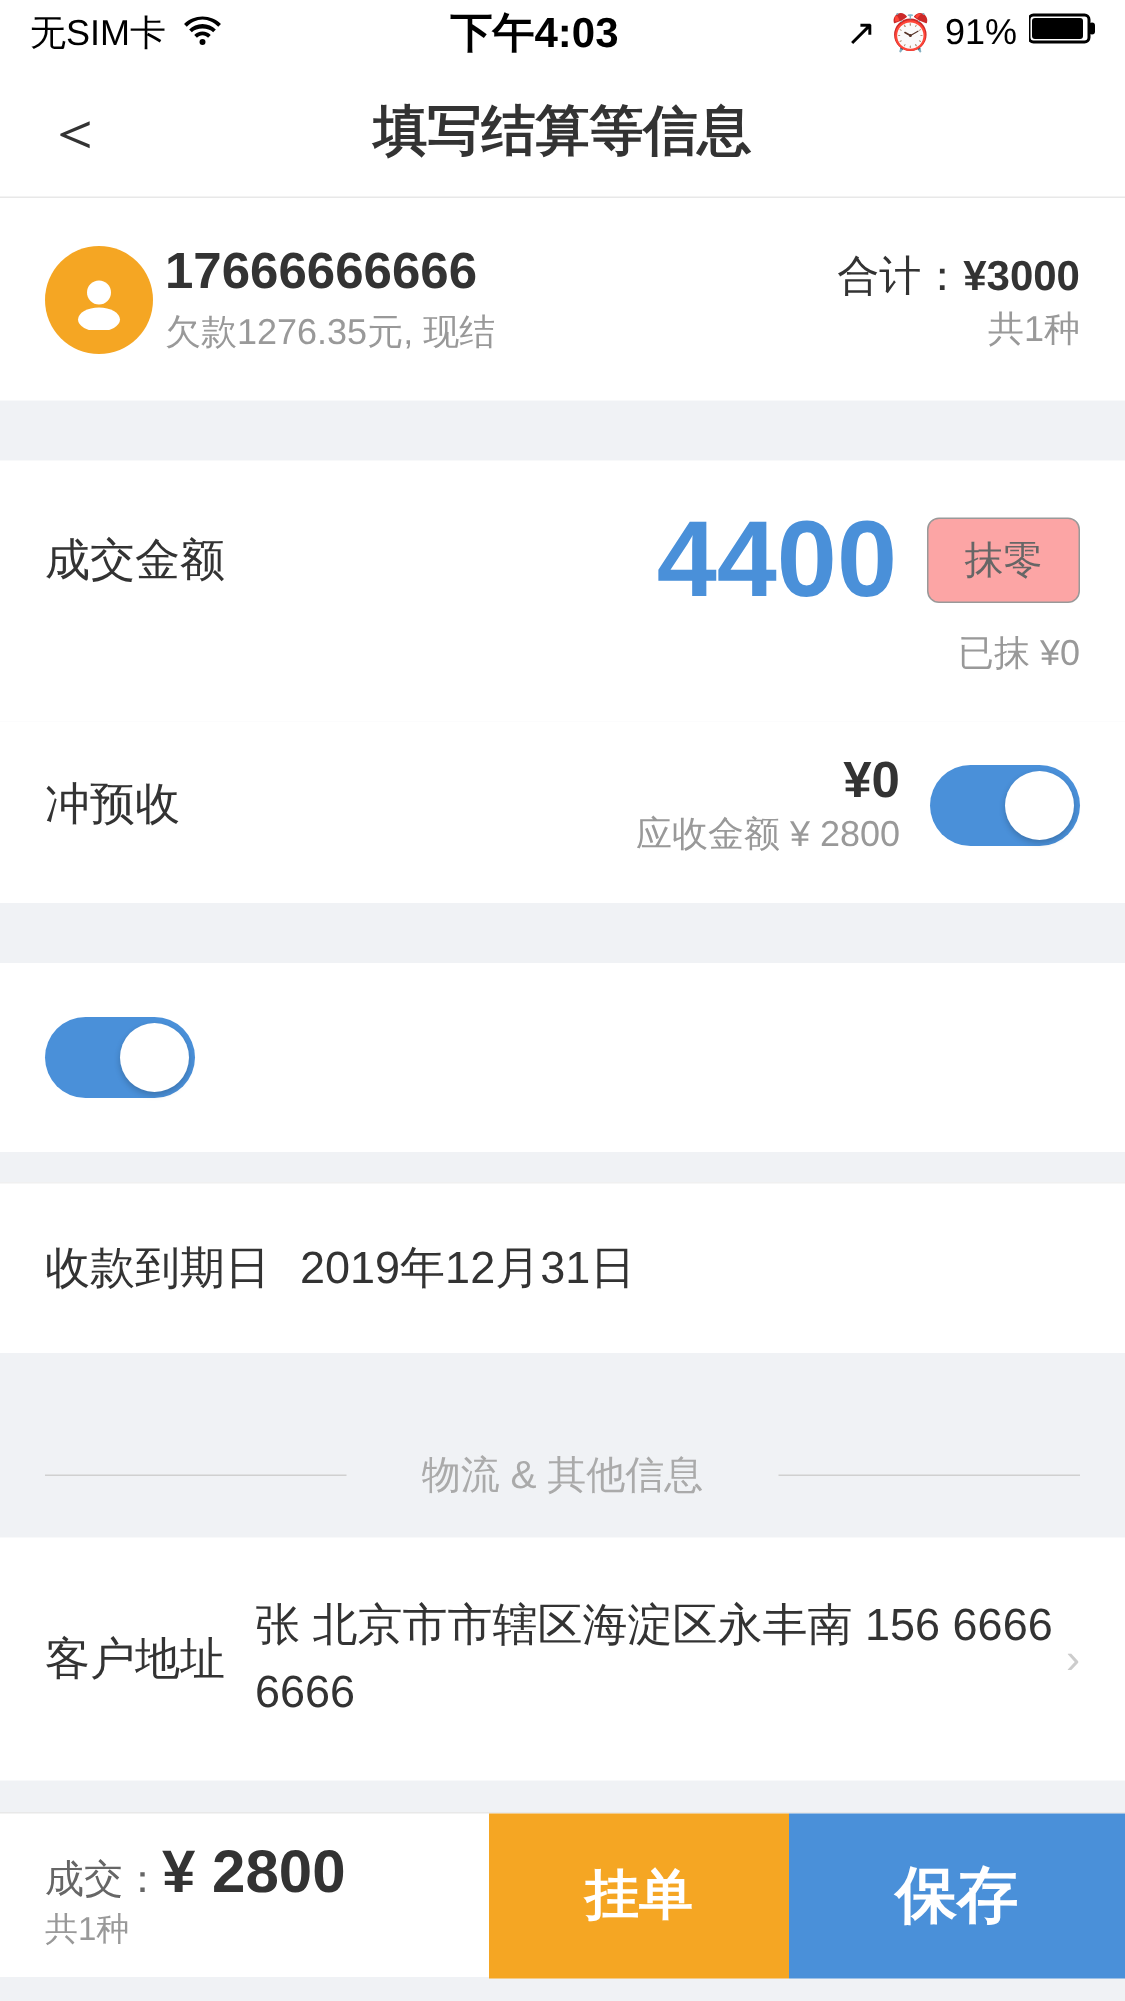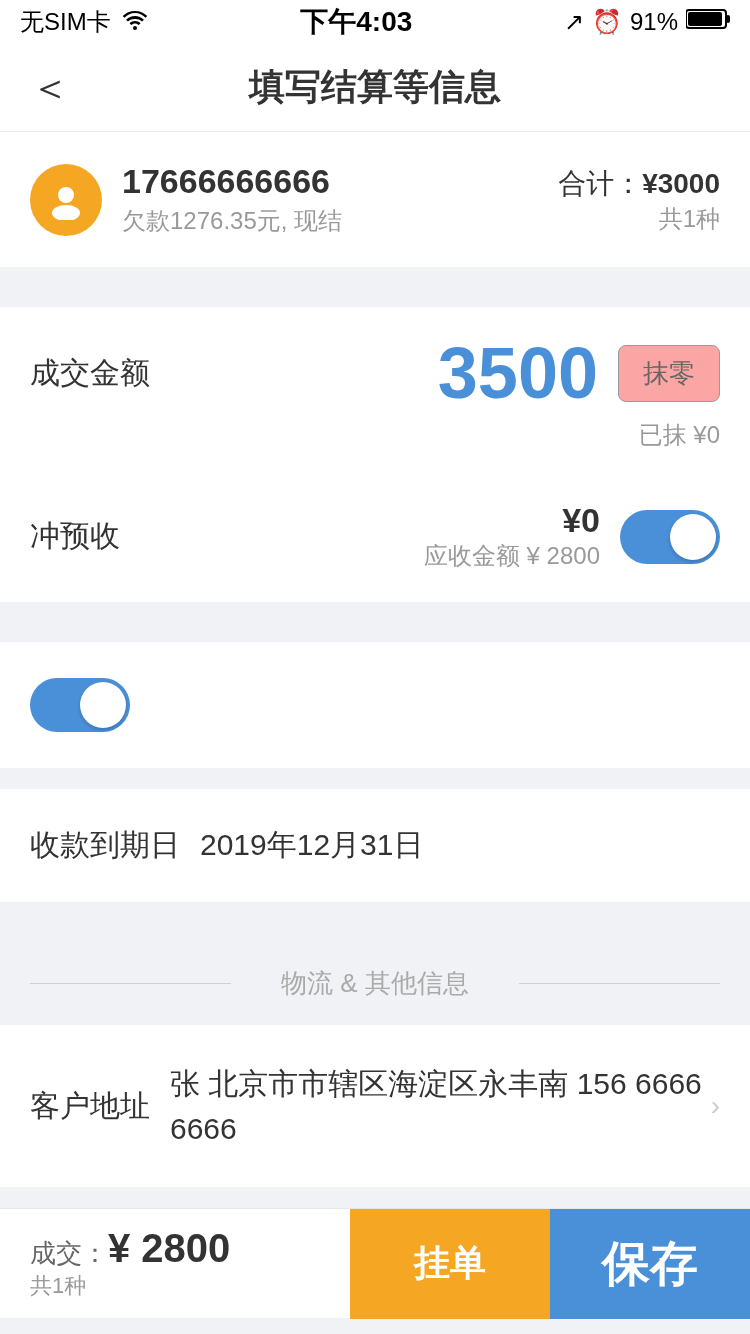--- a/index.html
+++ b/index.html
@@ -64,21 +64,21 @@
 
     
     .customer-row {
       background: #fff;
       display: flex;
       align-items: center;
       padding: 30px 30px;
       justify-content: space-between;
       margin-bottom: 20px;
     }
-    .customer-left { display: flex; align-items: center; gap: 20px; }
+    .customer-left { display: flex; align-items: center; gap: 8px; }
     .avatar {
       width: 72px; height: 72px;
       border-radius: 50%;
       background: #f5a623;
       display: flex; align-items: center; justify-content: center;
       color: #fff; font-size: 36px;
     }
     .customer-info {}
     .customer-phone { font-size: 34px; font-weight: 600; color: #333; }
     .customer-debt { font-size: 24px; color: #999; margin-top: 4px; }
@@ -253,27 +253,27 @@
       background: #f5a623;
       display: flex;
       align-items: center;
       justify-content: center;
       font-size: 36px;
       color: #fff;
       font-weight: 600;
       cursor: pointer;
     }
     .btn-save {
-      width: 200px;
+      width: 224px;
       height: 110px;
       background: #4a90d9;
       display: flex;
       align-items: center;
       justify-content: center;
-      font-size: 48px;
+      font-size: 41px;
       color: #fff;
       font-weight: 600;
       cursor: pointer;
     }
   </style>
 </head>
 <body>
 
 <div class="status-bar">
   <div class="status-left">
@@ -327,21 +327,21 @@
     </div>
   </div>
 
 
   <div class="separator"></div>
 
   <div class="card deal-section">
     <div class="deal-row">
       <span class="deal-label">成交金额</span>
       <div class="deal-amount-wrap">
-        <span class="deal-amount-num">3500</span>
+        <span class="deal-amount-num">4400</span>
         <button class="round-btn">抹零</button>
       </div>
     </div>
     <div class="deal-sub">已抹  ¥0</div>
   </div>
 
   <div class="card prepaid-row">
     <div class="prepaid-inner">
       <span class="row-label">冲预收</span>
       <div class="prepaid-right-wrap">

